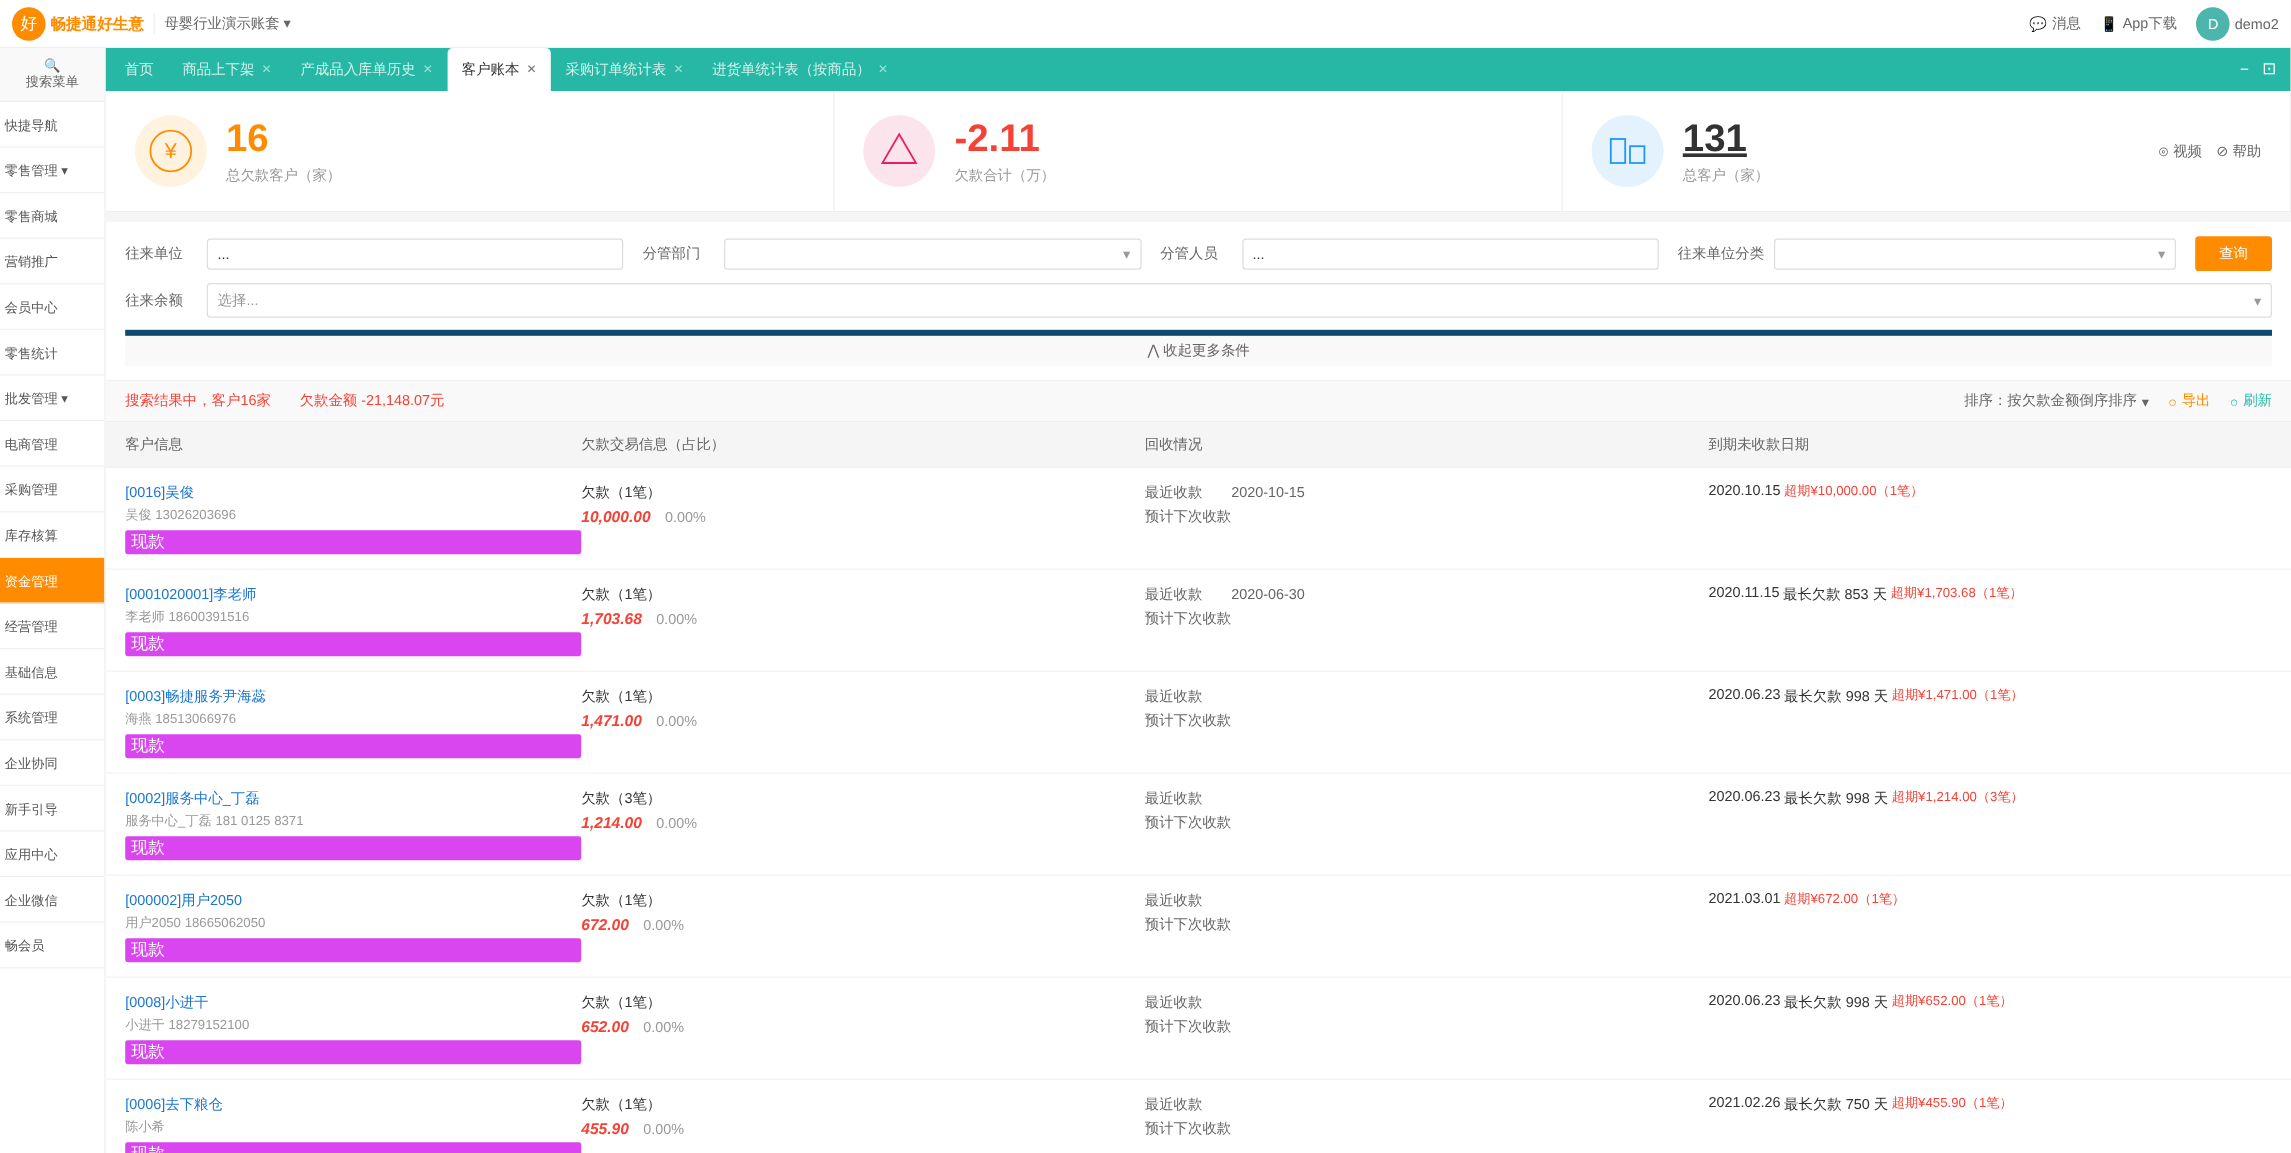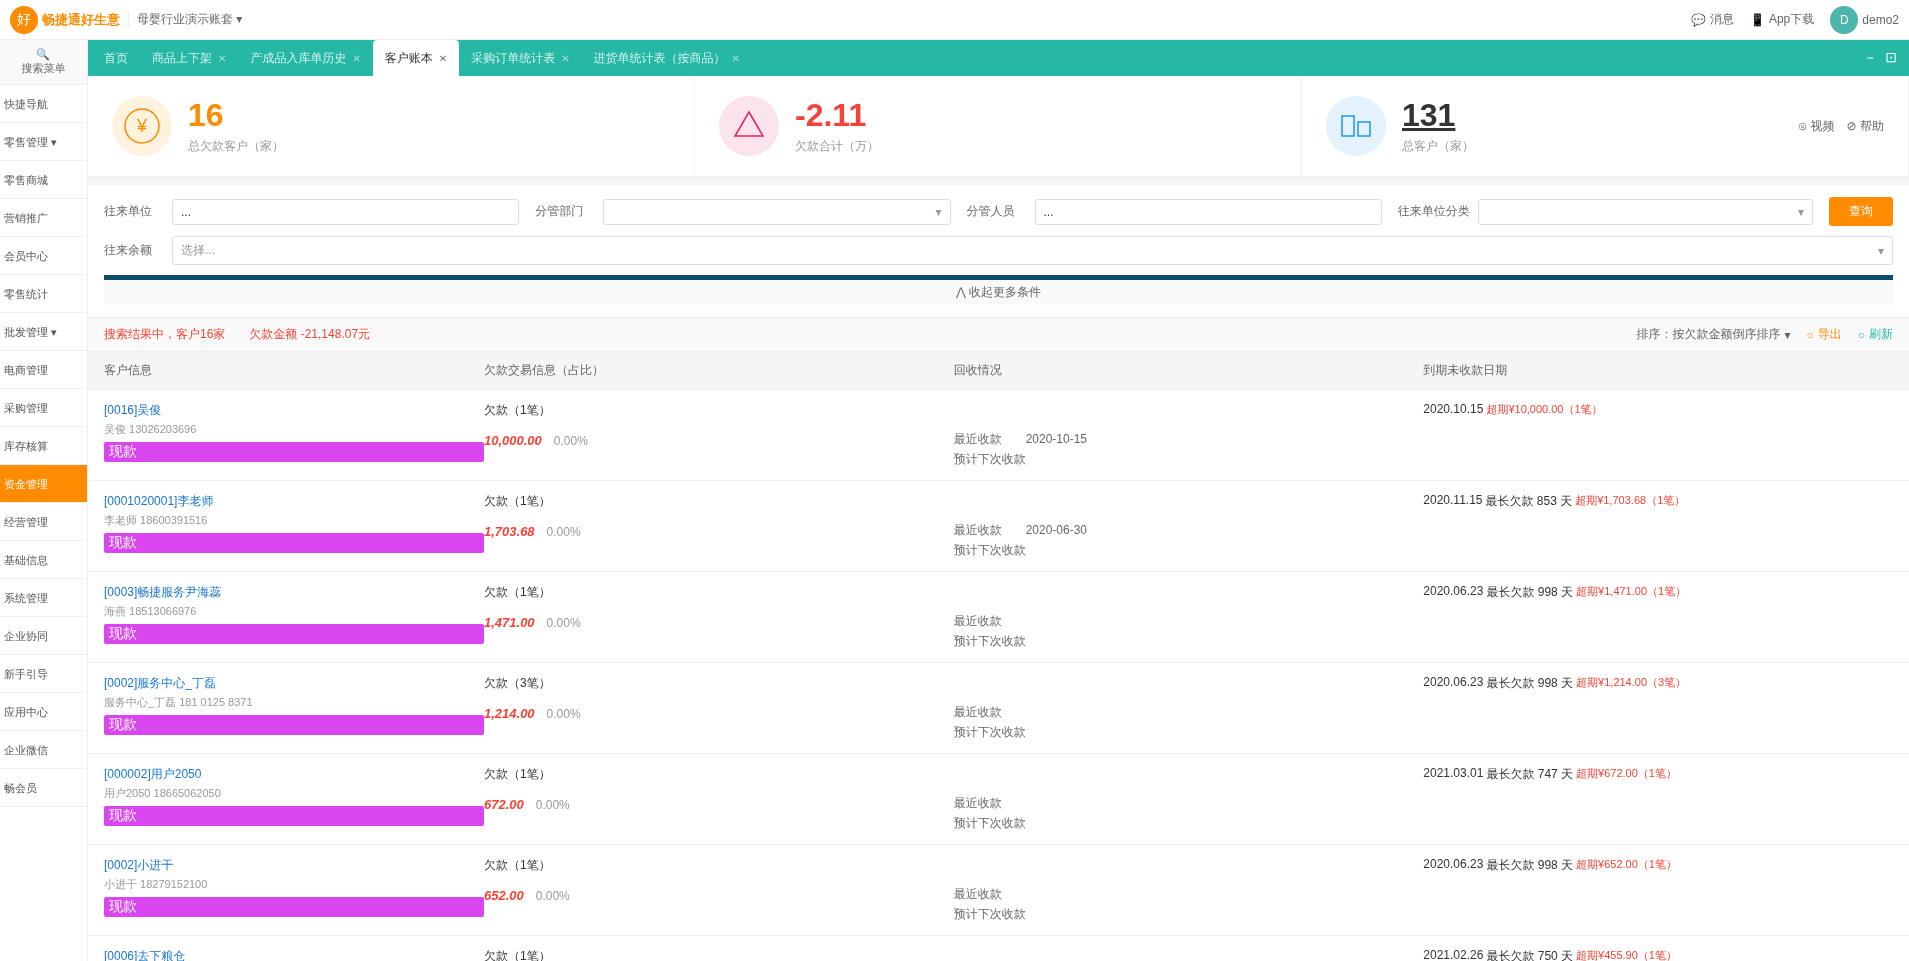--- a/index.html
+++ b/index.html
@@ -77,25 +77,25 @@
 
     
     .data-table { width: 100%; background: #fff; }
     .table-header { display: grid; grid-template-columns: 380px 1fr 1fr 1fr; background: #f5f5f5; border-bottom: 1px solid #eee; padding: 10px 16px; }
     .th { font-size: 12px; color: #666; font-weight: normal; }
     .table-row { display: grid; grid-template-columns: 380px 1fr 1fr 1fr; border-bottom: 1px solid #f0f0f0; padding: 12px 16px; background: #fff; }
     .customer-info { display: flex; flex-direction: column; gap: 3px; }
     .customer-name { color: #1976d2; font-size: 12px; cursor: pointer; }
     .customer-phone { font-size: 11px; color: #999; }
     .customer-tag { display: inline-block; background: #d946ef; color: #fff; font-size: 14px; padding: 1px 5px; border-radius: 2px; margin-top: 2px; }
-    .debt-info { display: flex; flex-direction: column; gap: 14px; }
+    .debt-info { display: flex; flex-direction: column; gap: 4px; }
     .debt-count { font-size: 12px; color: #333; }
     .debt-amount { font-size: 13px; color: #f44336; font-weight: bold; font-style: italic; }
     .debt-percent { font-size: 12px; color: #999; }
-    .recovery-info { display: flex; flex-direction: column; gap: 3px; font-size: 12px; color: #666; margin-top: 29px; }
+    .recovery-info { display: flex; flex-direction: column; gap: 3px; font-size: 12px; color: #666; }
     .overdue-info { display: flex; flex-direction: row; gap: 3px; font-size: 12px; color: #333; }
     .overdue-date { font-size: 12px; color: #333; }
     .overdue-link { color: #f44336; font-size: 11px; cursor: pointer; }
 
     
     ::-webkit-scrollbar { width: 6px; height: 6px; }
     ::-webkit-scrollbar-track { background: #f1f1f1; }
     ::-webkit-scrollbar-thumb { background: #ccc; border-radius: 3px; }
   </style>
 </head>
@@ -453,28 +453,27 @@
                 <div class="debt-amount">672.00</div>
                 <div class="debt-percent">0.00%</div>
               </div>
             </div>
             <div class="recovery-info">
               <div>最近收款</div>
               <div>预计下次收款</div>
             </div>
             <div class="overdue-info">
               <div class="overdue-date">2021.03.01</div>
-              <div>最长欠款 747 天</div>
               <div class="overdue-link">超期¥672.00（1笔）</div>
             </div>
           </div>
 
           <div class="table-row">
             <div class="customer-info">
-              <div class="customer-name">[0002]小进干</div>
+              <div class="customer-name">[0008]小进干</div>
               <div class="customer-phone">小进干  18279152100</div>
               <span class="customer-tag">现款</span>
             </div>
             <div class="debt-info">
               <div class="debt-count">欠款（1笔）</div>
               <div style="display:flex;gap:12px;align-items:baseline;">
                 <div class="debt-amount">652.00</div>
                 <div class="debt-percent">0.00%</div>
               </div>
             </div>

